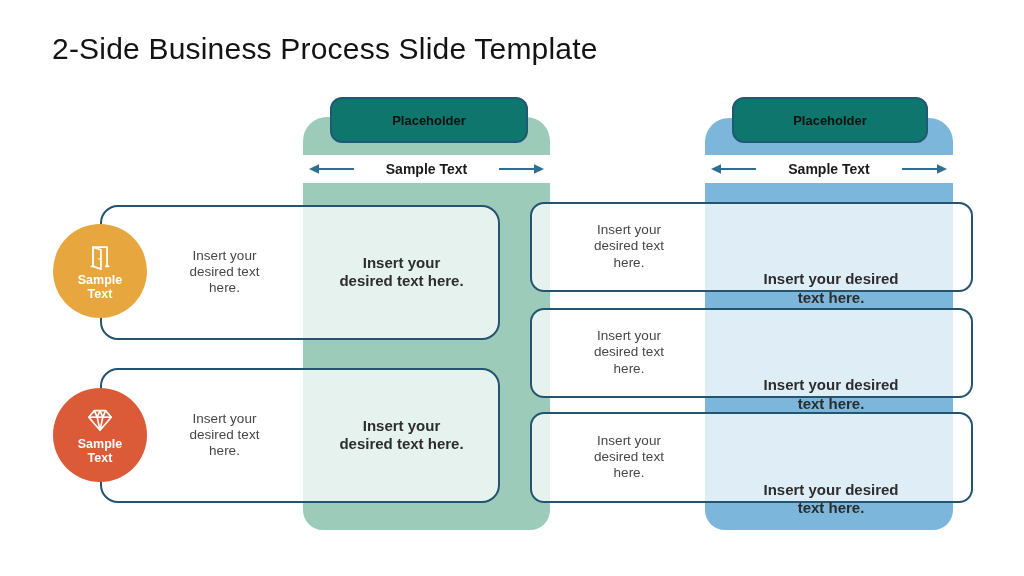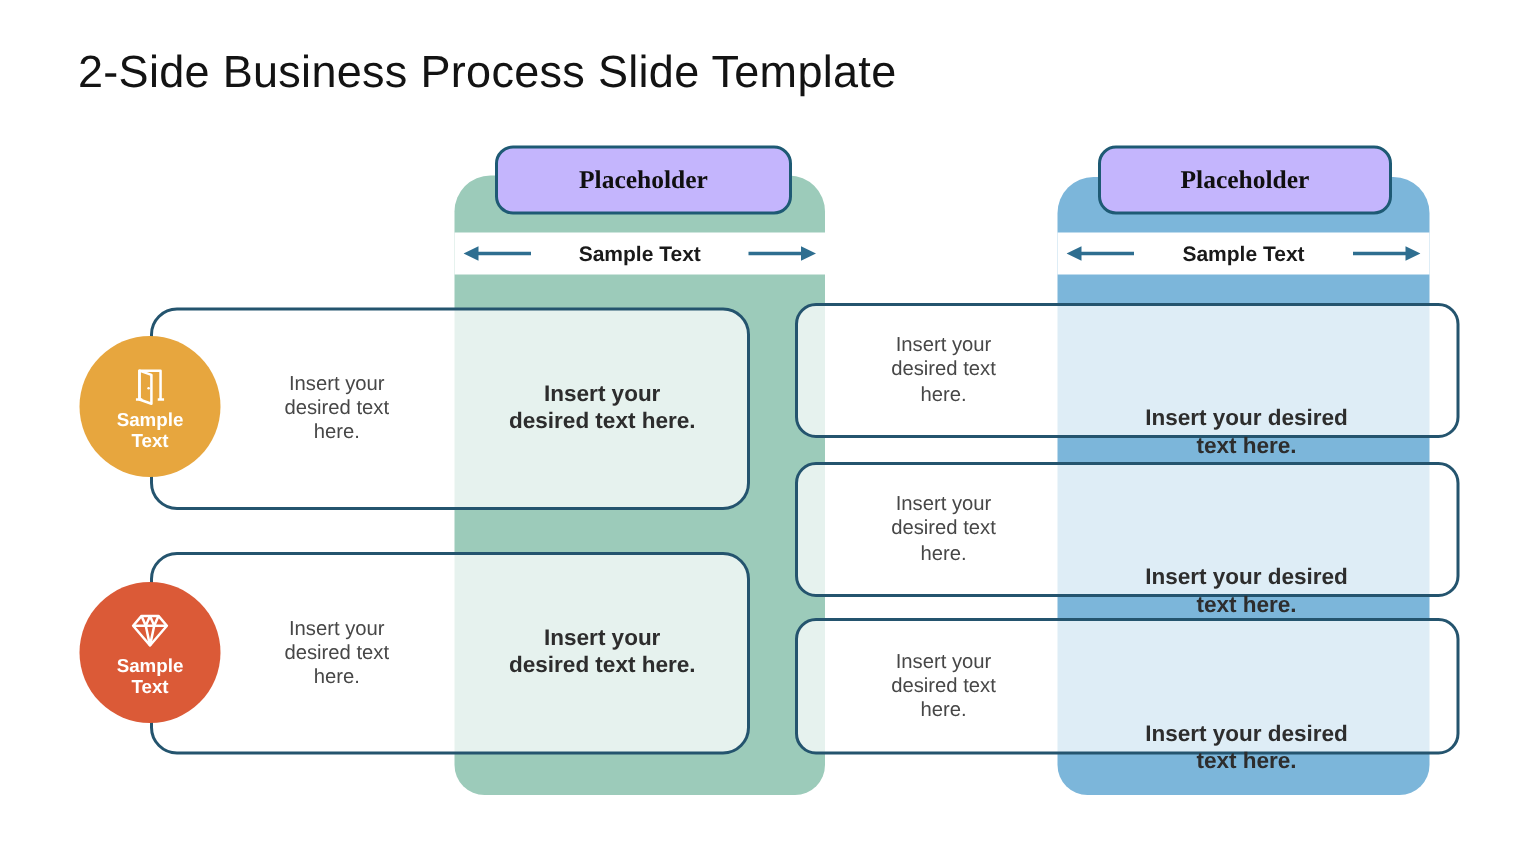--- a/index.html
+++ b/index.html
@@ -15,23 +15,23 @@
   .col-left{left:303px;top:117px;width:247px;height:413px;}
   .col-right{left:705px;top:118px;width:248px;height:412px;}
   .band{
     position:absolute;height:28px;background:#ffffff;box-sizing:border-box;
     display:flex;align-items:center;justify-content:space-between;padding:0 6px;
   }
   .band-left{left:303px;top:155px;width:247px;}
   .band-right{left:705px;top:155px;width:248px;}
   .flow-label{font-weight:bold;font-size:14px;color:#1a1a1a;}
   .header-box{
-    position:absolute;background:#c4b5fd;border:2.5px solid #1E5A74;border-radius:12px;
+    position:absolute;background:#0f766e;border:2.5px solid #1E5A74;border-radius:12px;
     display:flex;align-items:center;justify-content:center;box-sizing:border-box;
-    font-weight:bold;font-size:17px;color:#101010;z-index:4;font-family:Liberation Serif, serif;
+    font-weight:bold;font-size:13px;color:#101010;z-index:4;
   }
   .header-left{left:330px;top:97px;width:198px;height:46px;}
   .header-right{left:732px;top:97px;width:196px;height:46px;}
   .tbox{
     position:absolute;background:rgba(255,255,255,.75);
     border:2.2px solid #24546E;box-sizing:border-box;z-index:3;
   }
   .tbox .plain{
     position:absolute;top:50%;transform:translateY(-50%);
     color:#474747;font-size:13.5px;line-height:1.22;text-align:center;white-space:pre-line;

